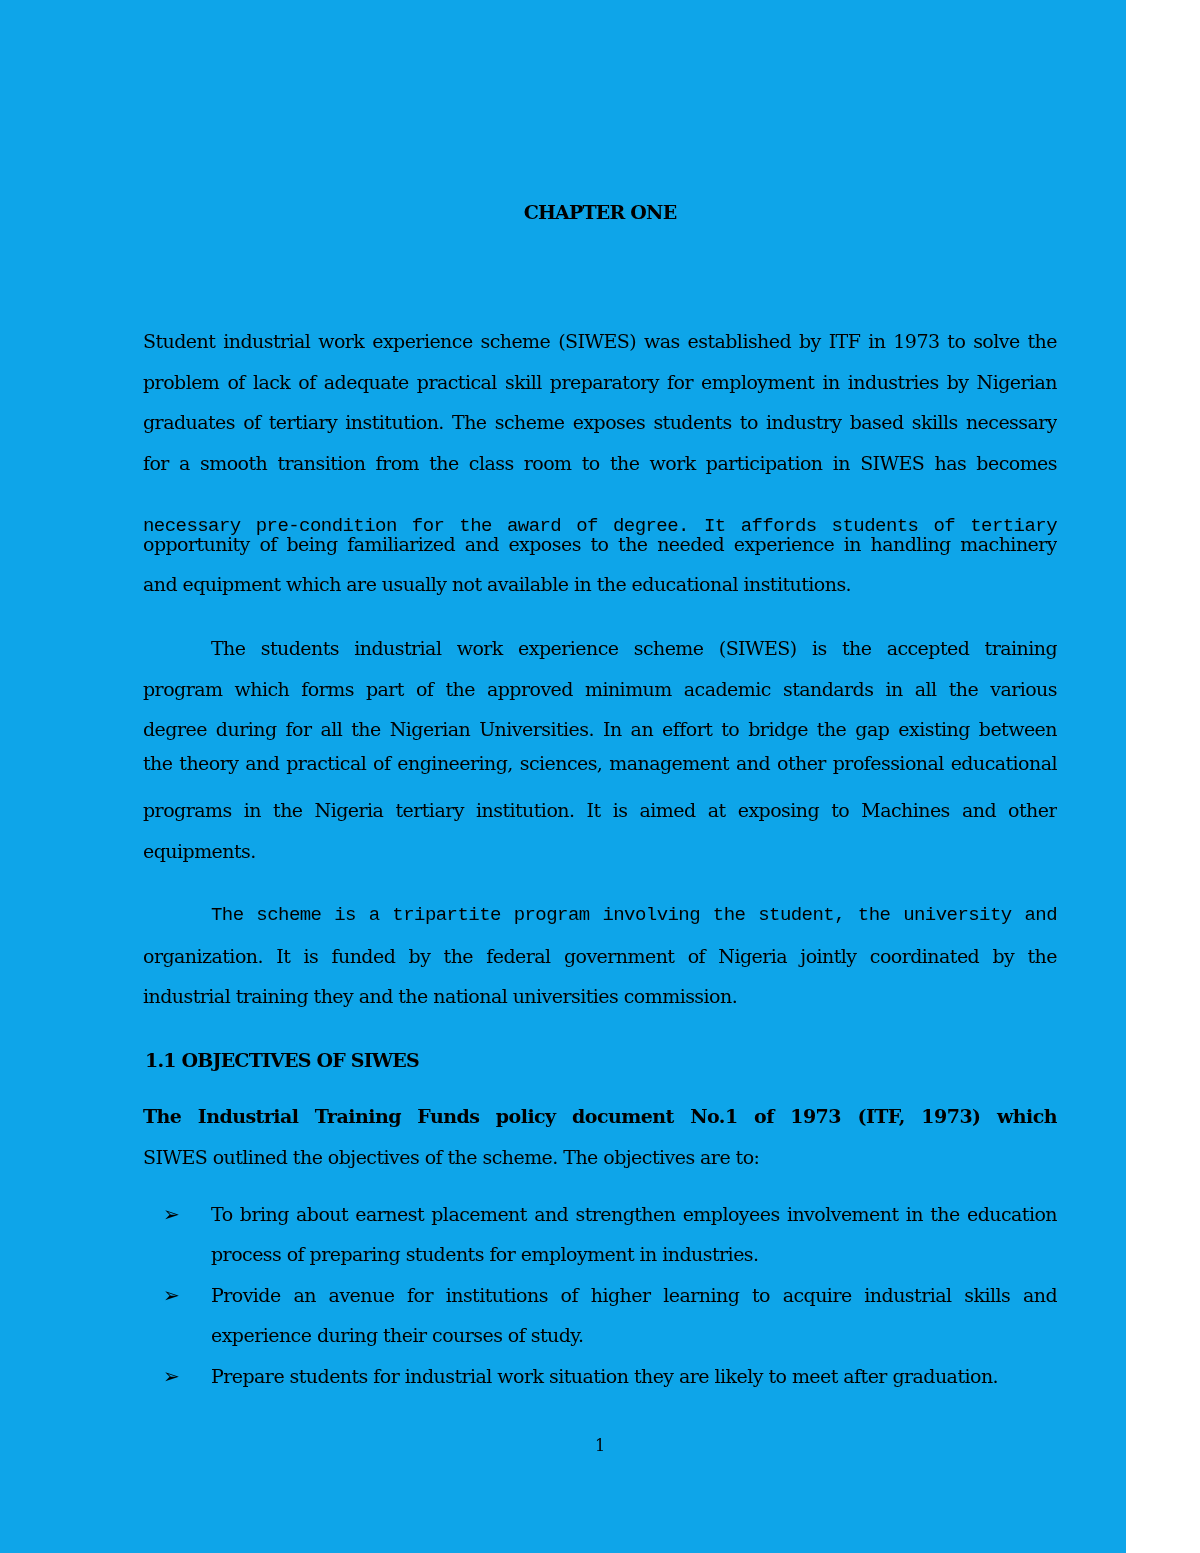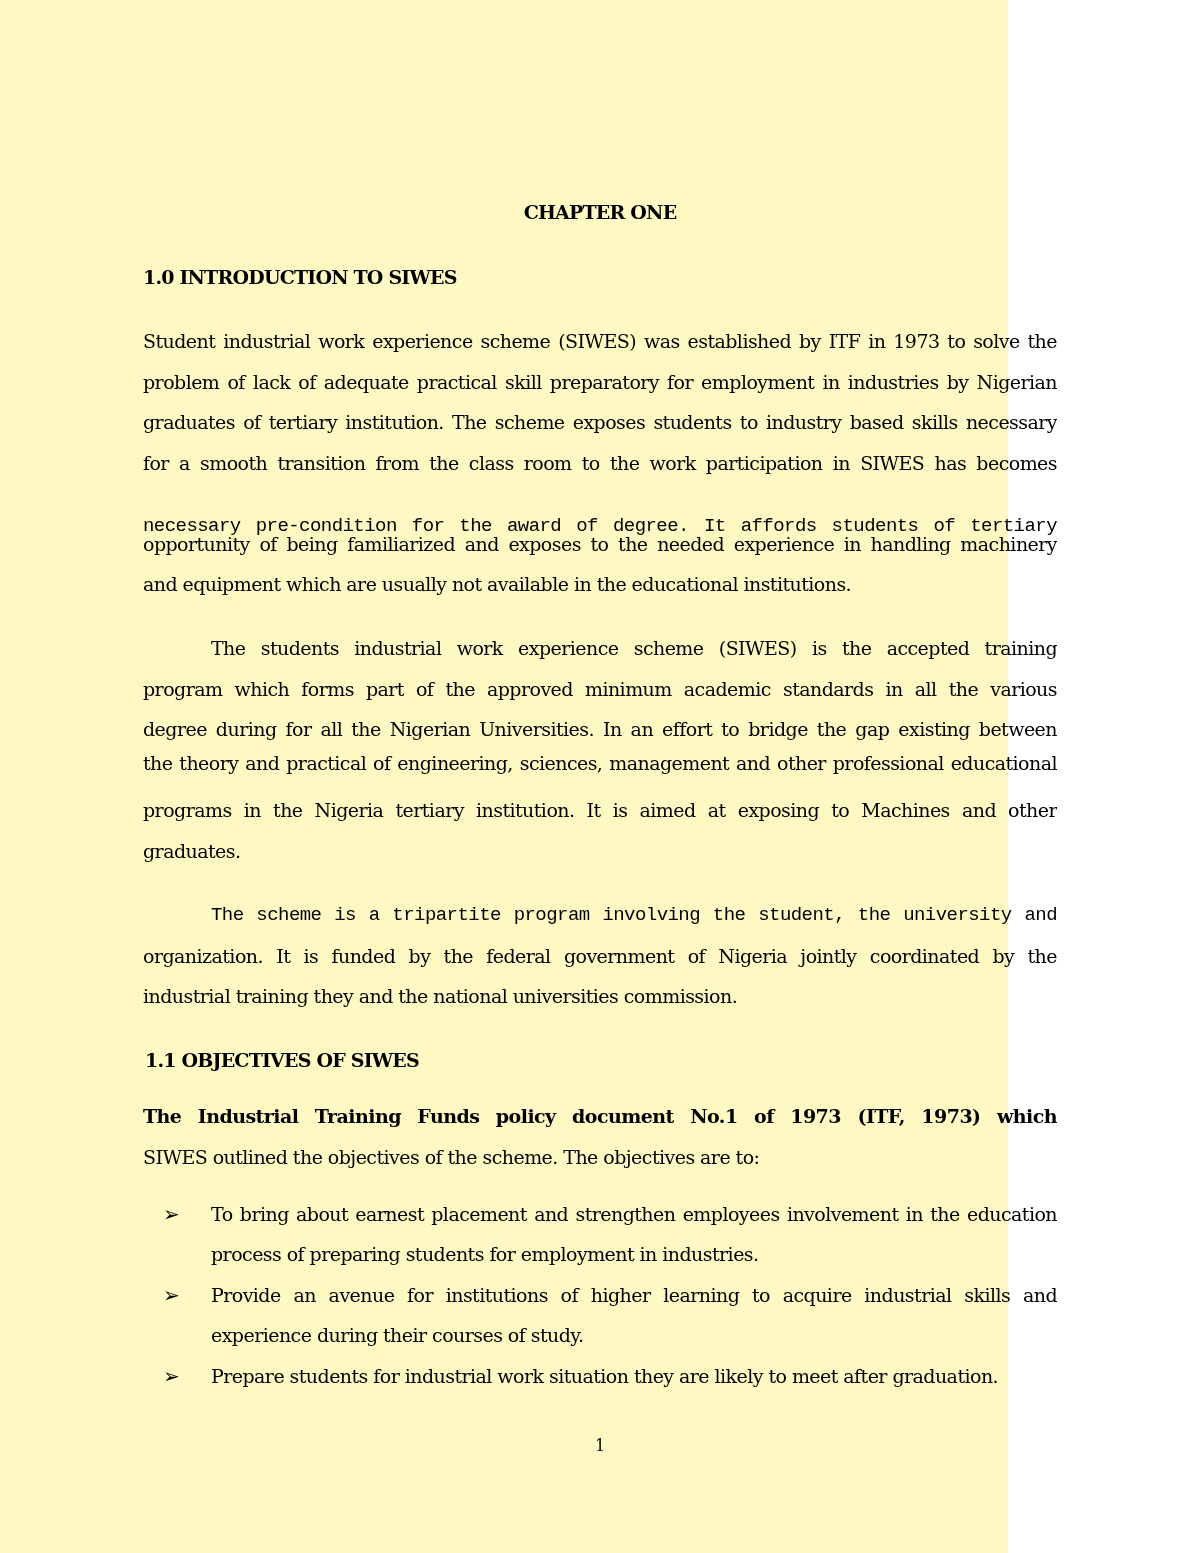--- a/index.html
+++ b/index.html
@@ -1,55 +1,54 @@
 <!DOCTYPE html>
 <html><head>
 <meta charset="utf-8">
 <style>
   html, body { margin: 0; padding: 0; background: #ffffff; }
   body { width: 1200px; height: 1553px; position: relative; overflow: hidden;
          font-family: "DejaVu Serif", "Liberation Serif", serif; color: #000; }
-  .page { position: absolute; left: 0; top: 0; width: 1008px; height: 1553px; background: #fef9c3; }
+  .page { position: absolute; left: 0; top: 0; width: 1126px; height: 1553px; background: #0ea5e9; }
   .line { position: absolute; left: 143px; width: 914px; font-size: 19px; line-height: 24px;
           white-space: nowrap; letter-spacing: -0.55px; word-spacing: 0px; }
   .just { text-align: justify; text-align-last: justify; white-space: normal; height: 24px; overflow: hidden; }
   .indent { padding-left: 68px; width: 846px; }
   .heading { font-weight: bold; letter-spacing: -0.8px; }
   .center { left: 0; width: 1200px; text-align: center; }
   .bullet-line { left: 211px; width: 846px; }
   .bullet { position: absolute; left: 163px; width: 26px; font-size: 20px; line-height: 24px;
             font-family: "DejaVu Sans", sans-serif; }
   .pagenum { position: absolute; left: 0; width: 1200px; text-align: center; font-size: 16px; line-height: 20px; }
 </style>
 </head>
 <body>
 
 <div class="page">
 
   <div class="line center heading" style="top:200px;">CHAPTER ONE</div>
 
-  <div class="line heading" style="top:265px;">1.0 INTRODUCTION TO SIWES</div>
 
   <div>
     <div class="line just" style="top:329px;">Student industrial work experience scheme (SIWES) was established by ITF in 1973 to solve the</div>
     <div class="line just" style="top:370px;">problem of lack of adequate practical skill preparatory for employment in industries by Nigerian</div>
     <div class="line just" style="top:410px;">graduates of tertiary institution. The scheme exposes students to industry based skills necessary</div>
     <div class="line just" style="top:451px;">for a smooth transition from the class room to the work participation in SIWES has becomes</div>
     <div class="line just" style="top:514px;font-family:Liberation Mono, monospace;">necessary pre-condition for the award of degree. It affords students of tertiary institution the</div>
     <div class="line just" style="top:532px;">opportunity of being familiarized and exposes to the needed experience in handling machinery</div>
     <div class="line" style="top:572px;">and equipment which are usually not available in the educational institutions.</div>
   </div>
 
   <div>
     <div class="line just indent" style="top:636px;">The students industrial work experience scheme (SIWES) is the accepted training</div>
     <div class="line just" style="top:677px;">program which forms part of the approved minimum academic standards in all the various</div>
     <div class="line just" style="top:717px;">degree during for all the Nigerian Universities. In an effort to bridge the gap existing between</div>
     <div class="line just" style="top:751px;">the theory and practical of engineering, sciences, management and other professional educational</div>
     <div class="line just" style="top:798px;">programs in the Nigeria tertiary institution. It is aimed at exposing to Machines and other</div>
-    <div class="line" style="top:839px;">graduates.</div>
+    <div class="line" style="top:839px;">equipments.</div>
   </div>
 
   <div>
     <div class="line just indent" style="top:903px;font-family:Liberation Mono, monospace;">The scheme is a tripartite program involving the student, the university and the</div>
     <div class="line just" style="top:944px;">organization. It is funded by the federal government of Nigeria jointly coordinated by the</div>
     <div class="line" style="top:984px;">industrial training they and the national universities commission.</div>
   </div>
 
   <div class="line heading" style="top:1048px; left:145px;">1.1 OBJECTIVES OF SIWES</div>
 

